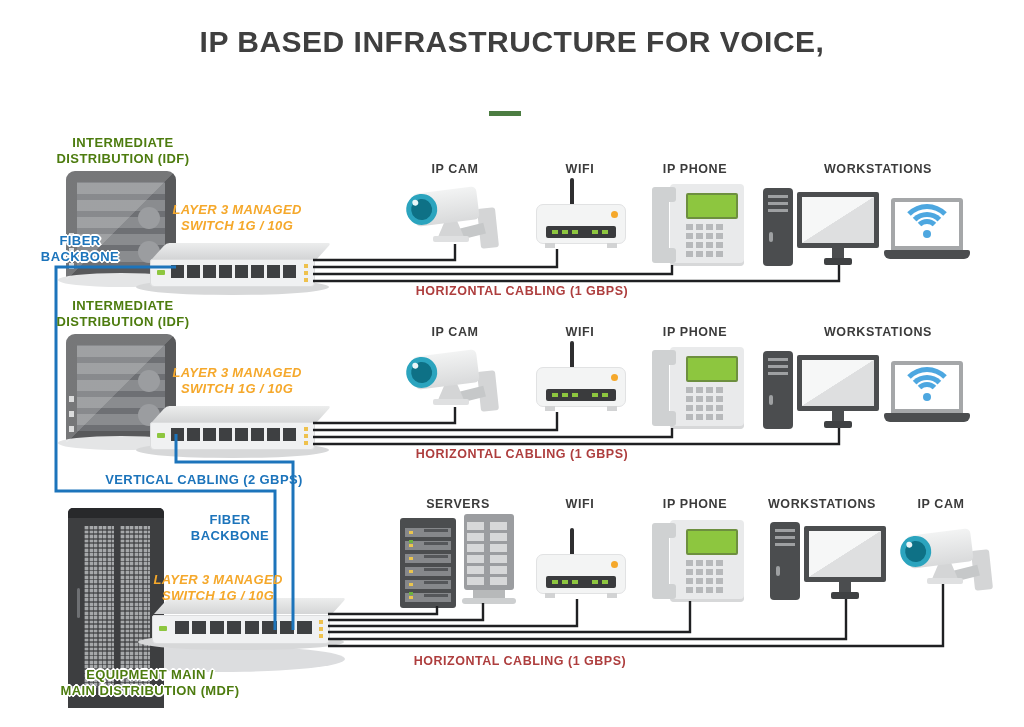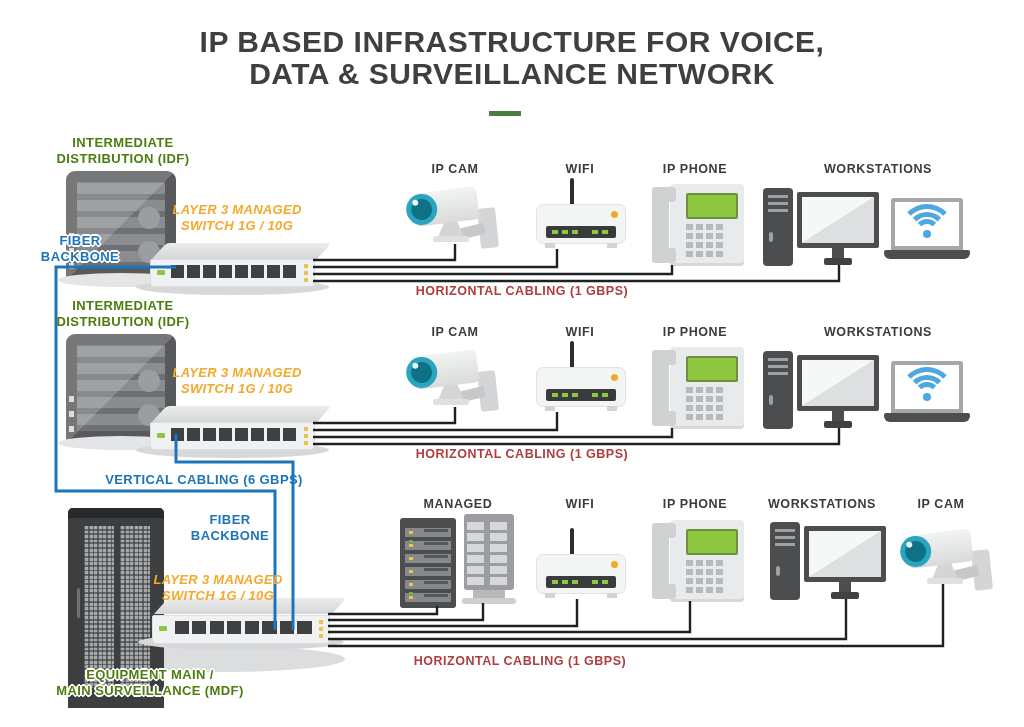--- a/index.html
+++ b/index.html
@@ -131,21 +131,20 @@
                              repeating-linear-gradient(0deg,#d7d8d9 0 8px,transparent 8px 11px);}
   .sb-neck{position:absolute;left:11px;top:76px;width:32px;height:8px;background:#b7b9ba;}
   .sb-foot{position:absolute;left:0;top:84px;width:54px;height:6px;background:#cdcfd0;border-radius:3px;}
 </style>
 </head>
 <body>
 
 <div class="canvas">
 
   <div class="ttl" style="top:26px">IP BASED INFRASTRUCTURE FOR VOICE,</div>
-  <div class="ttl" style="top:58px">DATA &amp; SURVEILLANCE NETWORK</div>
   <div class="title-dash"></div>
 
   <div class="floor-shadow" style="left:95px;top:646px"></div>
 
   <svg class="wires" width="1024" height="727" viewBox="0 0 1024 727">
 
     <path d="M313 260 H455 V244" stroke-width="2.4" stroke="#1f2022"></path>
     <path d="M313 267 H557 V249" stroke-width="2.4" stroke="#1f2022"></path>
     <path d="M313 274 H672 V265" stroke-width="2.4" stroke="#1f2022"></path>
     <path d="M313 281 H839 V265" stroke-width="2.4" stroke="#1f2022"></path>
@@ -331,21 +330,21 @@
         <i class="wa wa1"></i>
           <i class="wa wa2"></i>
         <i class="wa wa3"></i>
           <i class="wd"></i>
       </div>
     </div>
     <div class="lp-base"></div>
   </div>
 
   <div class="lbl red" style="left:522px;top:446px">HORIZONTAL CABLING (1 GBPS)</div>
-  <div class="lbl blue" style="left:204px;top:472px">VERTICAL CABLING (6 GBPS)</div>
+  <div class="lbl blue" style="left:204px;top:472px">VERTICAL CABLING (2 GBPS)</div>
 
   <div class="rack-mdf" style="left:68px;top:508px">
     <div class="rm-top"></div>
     <div class="rm-mesh m1"></div>
     <div class="rm-mesh m2"></div>
     <div class="rm-handle"></div>
   </div>
 
   <div class="lbl blue" style="left:230px;top:512px">
     <div>FIBER</div>
@@ -362,24 +361,24 @@
     <div class="sw-top"></div>
     <div class="sw-front">
       <i class="sw-led"></i>
       <div class="sw-ports"></div>
       <div class="sw-dots"></div>
     </div>
   </div>
 
   <div class="lbl green outline" style="left:150px;top:667px">
     <div>EQUIPMENT MAIN /</div>
-    <div>MAIN SURVEILLANCE (MDF)</div>
-  </div>
-
-  <div class="lbl dev" style="left:458px;top:496px">MANAGED</div>
+    <div>MAIN DISTRIBUTION (MDF)</div>
+  </div>
+
+  <div class="lbl dev" style="left:458px;top:496px">SERVERS</div>
   <div class="lbl dev" style="left:580px;top:496px">WIFI</div>
   <div class="lbl dev" style="left:695px;top:496px">IP PHONE</div>
   <div class="lbl dev" style="left:822px;top:496px">WORKSTATIONS</div>
   <div class="lbl dev" style="left:941px;top:496px">IP CAM</div>
 
   <div class="serverA" style="left:400px;top:518px">
     <div class="sa-panel"></div>
     <i class="sa-leds"></i>
     <i class="sa-g g1"></i>
       <i class="sa-g g2"></i>

